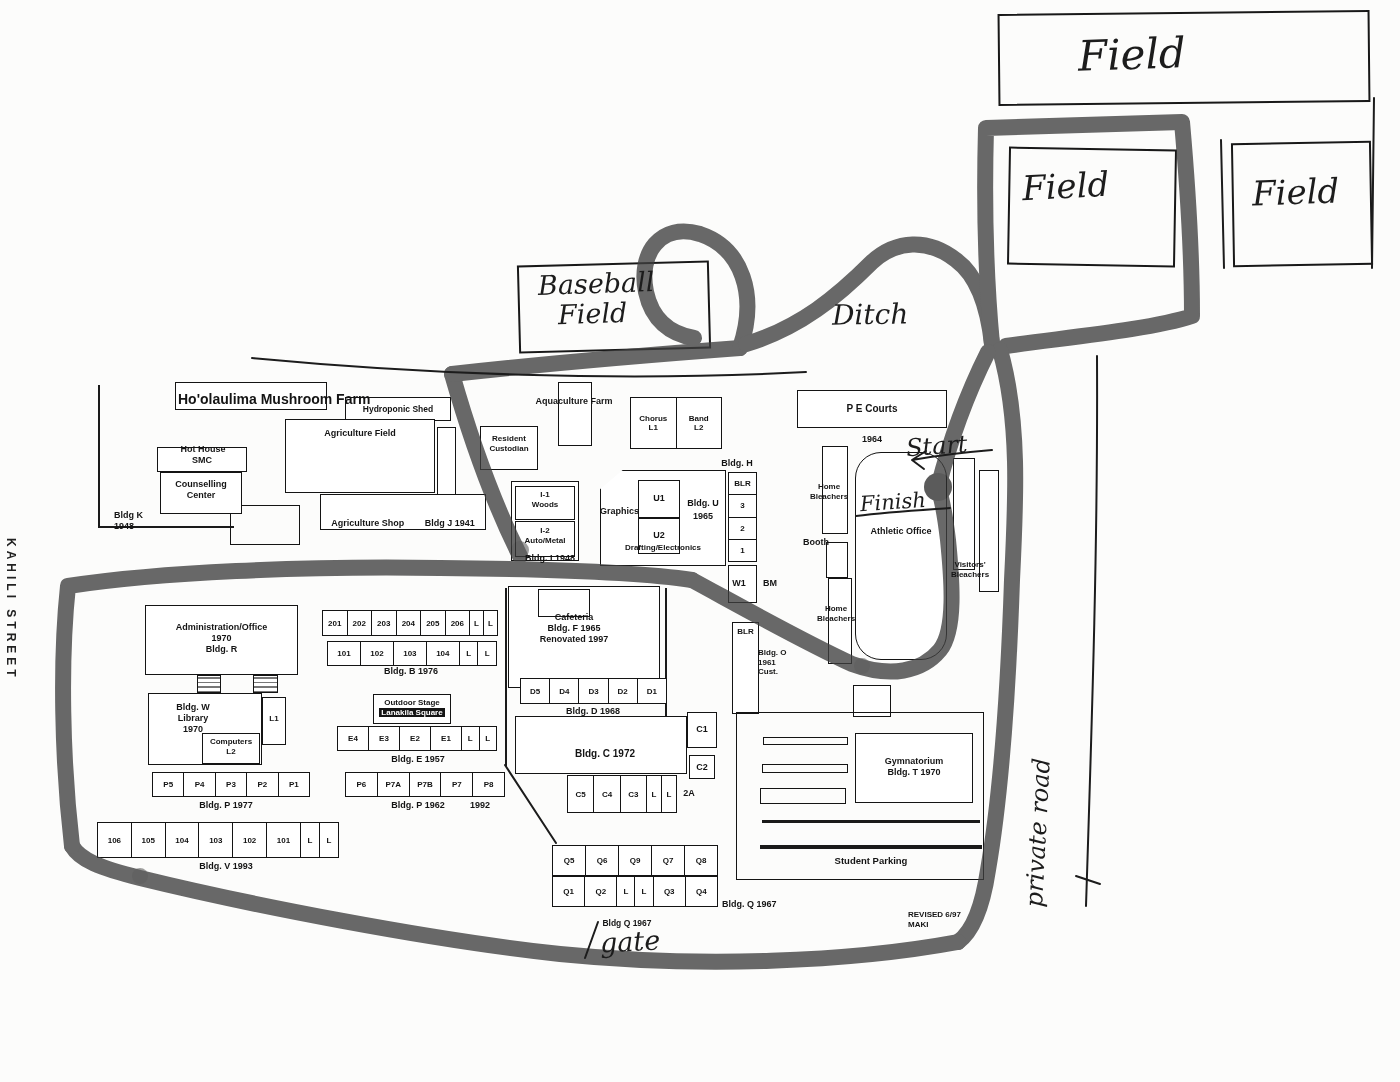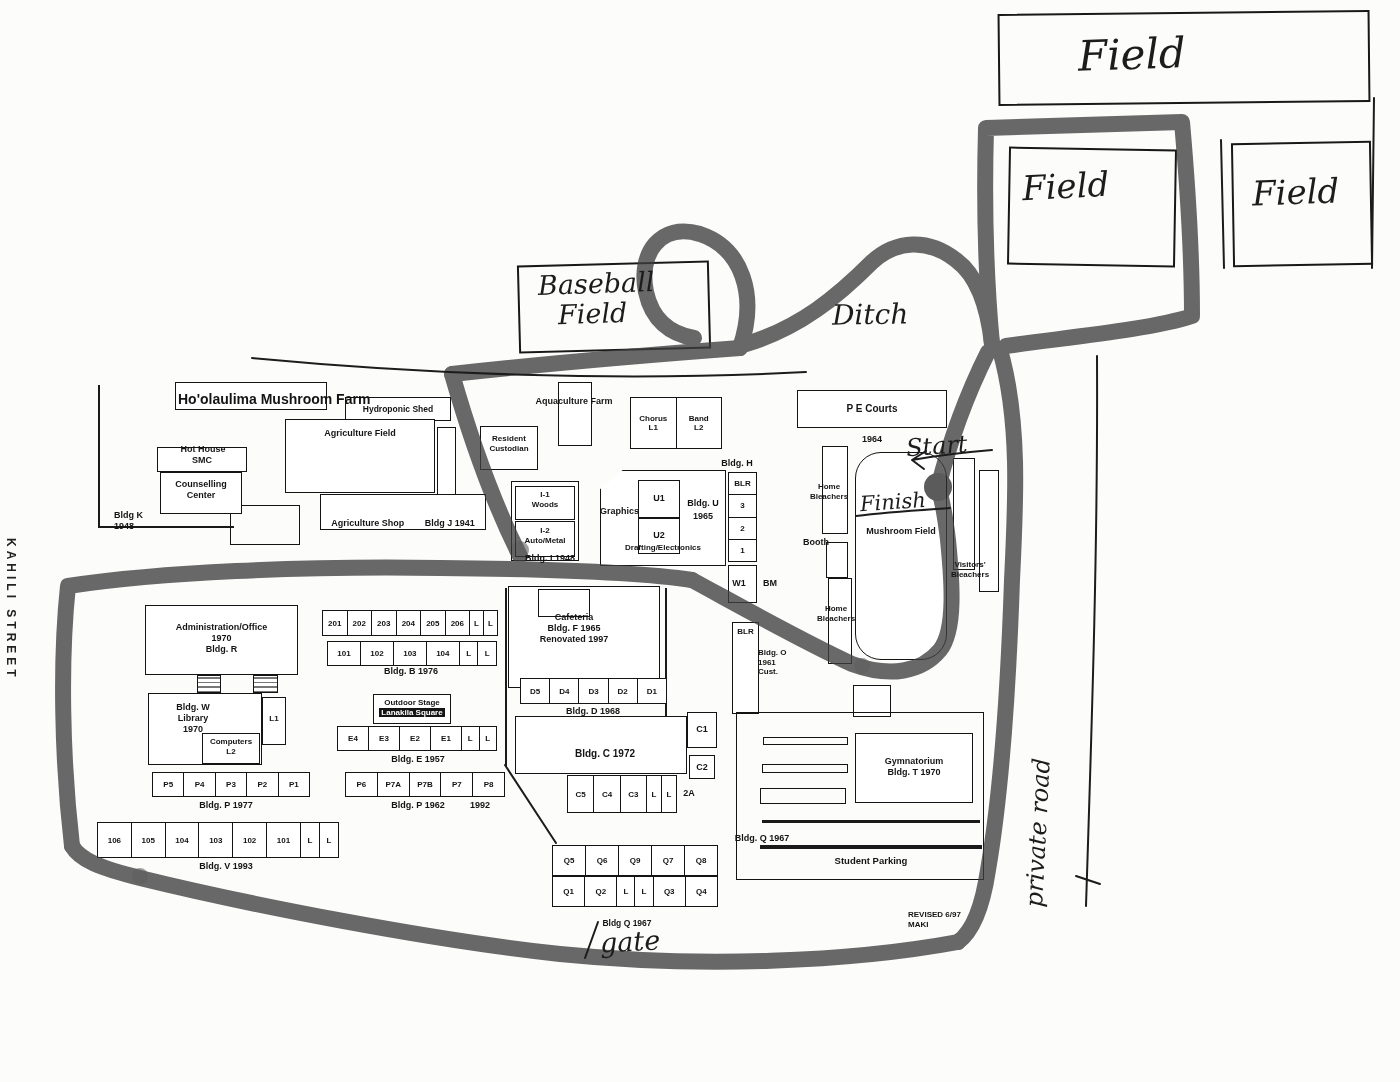--- a/index.html
+++ b/index.html
@@ -166,21 +166,21 @@
   <div class="box" style="left:822px;top:446px;width:26px;height:88px"></div>
   <div class="lbl z25" style="left:796px;top:482px;width:66px;font-size:8px">
     <span>Home</span><br>
     <span>Bleachers</span>
   </div>
 
   <div class="lbl" style="left:796px;top:537px;width:40px">Booth</div>
   <div class="box" style="left:826px;top:542px;width:22px;height:36px"></div>
 
   <div class="box" style="left:855px;top:452px;width:92px;height:208px;border-radius:26px"></div>
-  <div class="lbl z25" style="left:858px;top:526px;width:86px">Mushroom Field</div>
+  <div class="lbl z25" style="left:858px;top:526px;width:86px">Athletic Office</div>
 
   <div class="box" style="left:953px;top:458px;width:22px;height:112px"></div>
   <div class="box" style="left:979px;top:470px;width:20px;height:122px"></div>
   <div class="lbl z25" style="left:938px;top:560px;width:64px;font-size:8px">
     <span>Visitors'</span><br>
     <span>Bleachers</span>
   </div>
 
   <div class="box" style="left:828px;top:578px;width:24px;height:86px"></div>
   <div class="lbl z25" style="left:804px;top:604px;width:64px;font-size:8px">
@@ -326,21 +326,21 @@
       <span class="cell">Q8</span>
     </div>
   <div class="row" style="left:552px;top:876px;width:166px;height:31px">
       <span class="cell">Q1</span>
       <span class="cell">Q2</span>
       <span class="cell" style="flex: 0.55 1 0%;">L</span>
       <span class="cell" style="flex: 0.55 1 0%;">L</span>
       <span class="cell">Q3</span>
       <span class="cell">Q4</span>
     </div>
-  <div class="lbl" style="left:722px;top:833px;width:80px;text-align:center">Bldg. Q 1967</div>
+  <div class="lbl" style="left:722px;top:899px;width:80px;text-align:left">Bldg. Q 1967</div>
   <div class="lbl z25" style="left:592px;top:918px;width:70px;font-size:8.5px">Bldg Q 1967</div>
 
   <div class="box" style="left:736px;top:712px;width:248px;height:168px;background:transparent"></div>
   <div class="box" style="left:855px;top:733px;width:118px;height:70px"></div>
   <div class="lbl" style="left:860px;top:756px;width:108px">
     <span>Gymnatorium</span><br>
     <span>Bldg. T 1970</span>
   </div>
   <div class="box" style="left:763px;top:737px;width:85px;height:8px;background:transparent"></div>
   <div class="box" style="left:762px;top:764px;width:86px;height:9px;background:transparent"></div>

